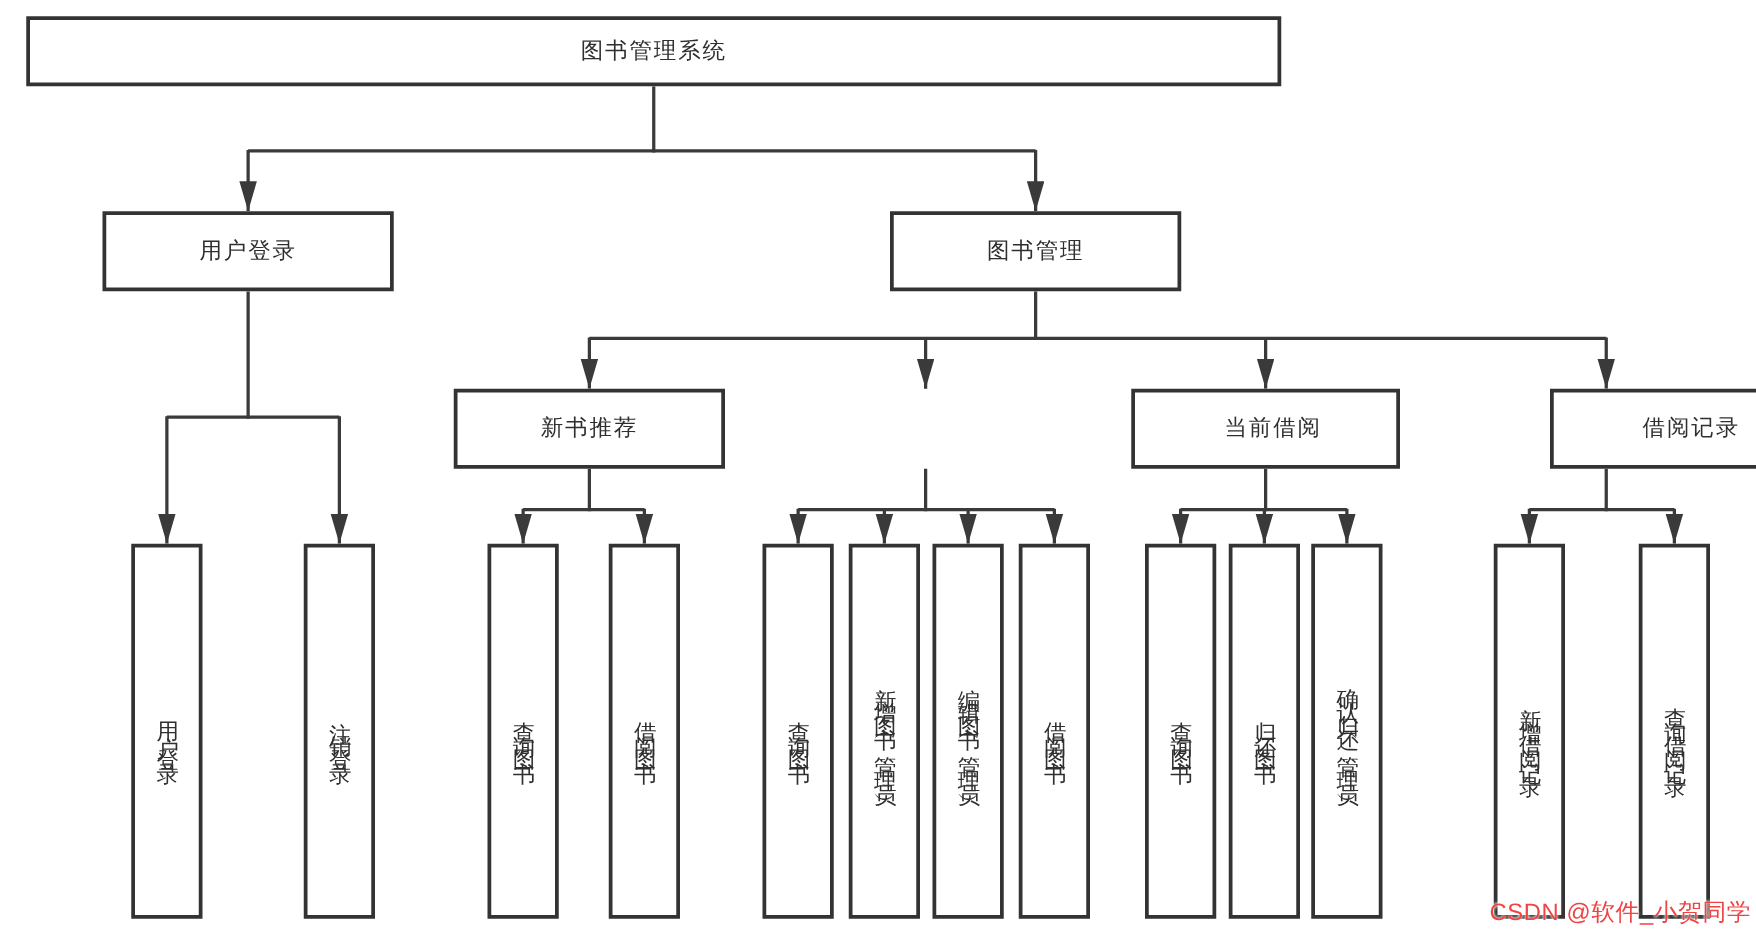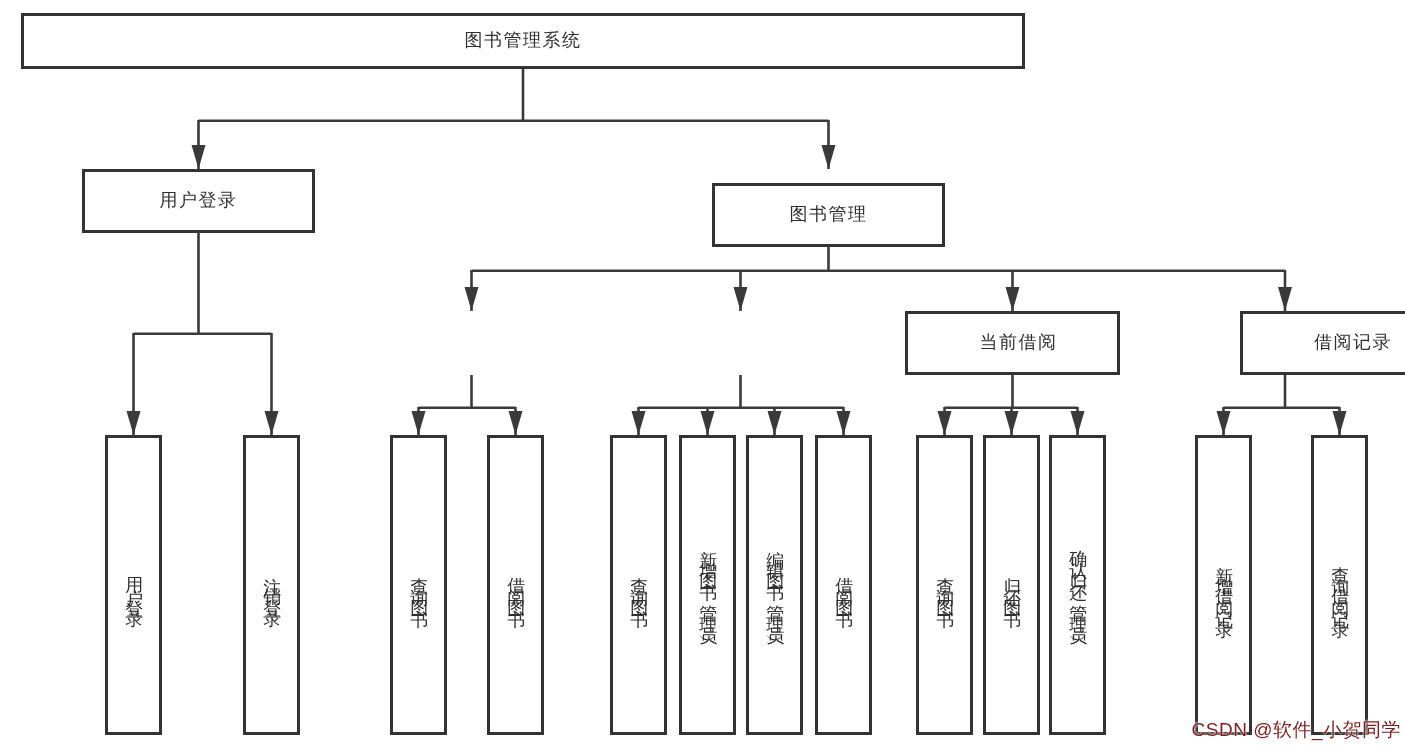--- a/index.html
+++ b/index.html
@@ -31,37 +31,37 @@
   .leaf .vtext{
     writing-mode:vertical-rl;
     text-orientation:mixed;
     letter-spacing:11px;
     font-size:18px;
   }
   
   .n-root{left:21px;top:13px;width:1004px;height:56px;}
   
   .n-user-login{left:82px;top:169px;width:233px;height:64px;}
-  .n-book-mgmt{left:712px;top:183px;width:233px;height:64px;}
+  .n-book-mgmt{left:712px;top:169px;width:233px;height:64px;}
   
   .n-new-book{left:363px;top:311px;width:217px;height:64px;}
   .n-book-borrow{left:633px;top:311px;width:215px;height:64px;}
   .n-current-borrow{left:905px;top:311px;width:215px;height:64px;padding-left:12px;}
   .n-borrow-record{left:1240px;top:311px;width:226px;height:64px;}
   
   .n-a1{left:105px;} .n-a2{left:243px;}
   .n-b1{left:390px;} .n-b2{left:487px;}
   .n-c1{left:610px;} .n-c2{left:679px;} .n-c3{left:746px;} .n-c4{left:815px;}
   .n-d1{left:916px;} .n-d2{left:983px;} .n-d3{left:1049px;}
   .n-e1{left:1195px;} .n-e2{left:1311px;}
   .watermark{
     position:absolute;
     right:4px;top:717px;
     font-size:19px;
-    color:#7f1d1d;
+    color:#ef4444;
     letter-spacing:0.5px;
     text-shadow:0 0 3px #ffffff,0 0 2px #ffffff;
     white-space:nowrap;
   }
 </style>
 </head>
 <body>
 
 <div id="canvas">
 
@@ -113,20 +113,21 @@
       <line x1="1223.5" y1="407" x2="1223.5" y2="435" marker-end="url(#arrow)"></line>
       <line x1="1339.5" y1="407" x2="1339.5" y2="435" marker-end="url(#arrow)"></line>
     </g>
   </svg>
 
   <div class="node n-root">图书管理系统</div>
 
   <div class="node n-user-login">用户登录</div>
   <div class="node n-book-mgmt">图书管理</div>
 
+  <div class="node n-new-book">新书推荐</div>
   <div class="node n-current-borrow">当前借阅</div>
   <div class="node n-borrow-record">借阅记录</div>
 
   <div class="node leaf n-a1">
     <span class="vtext">用户登录</span>
   </div>
   <div class="node leaf n-a2">
     <span class="vtext">注销登录</span>
   </div>
 

